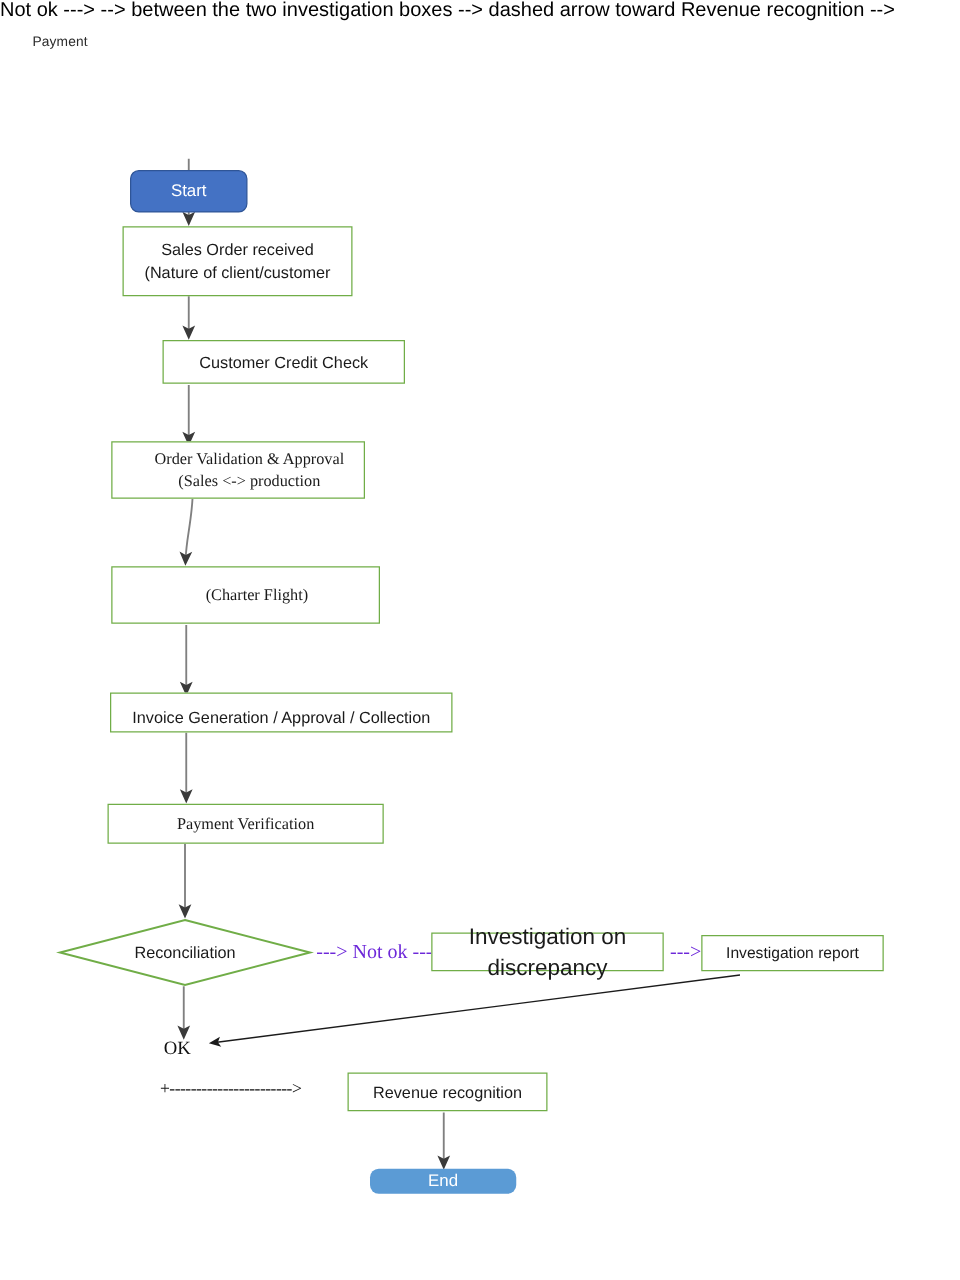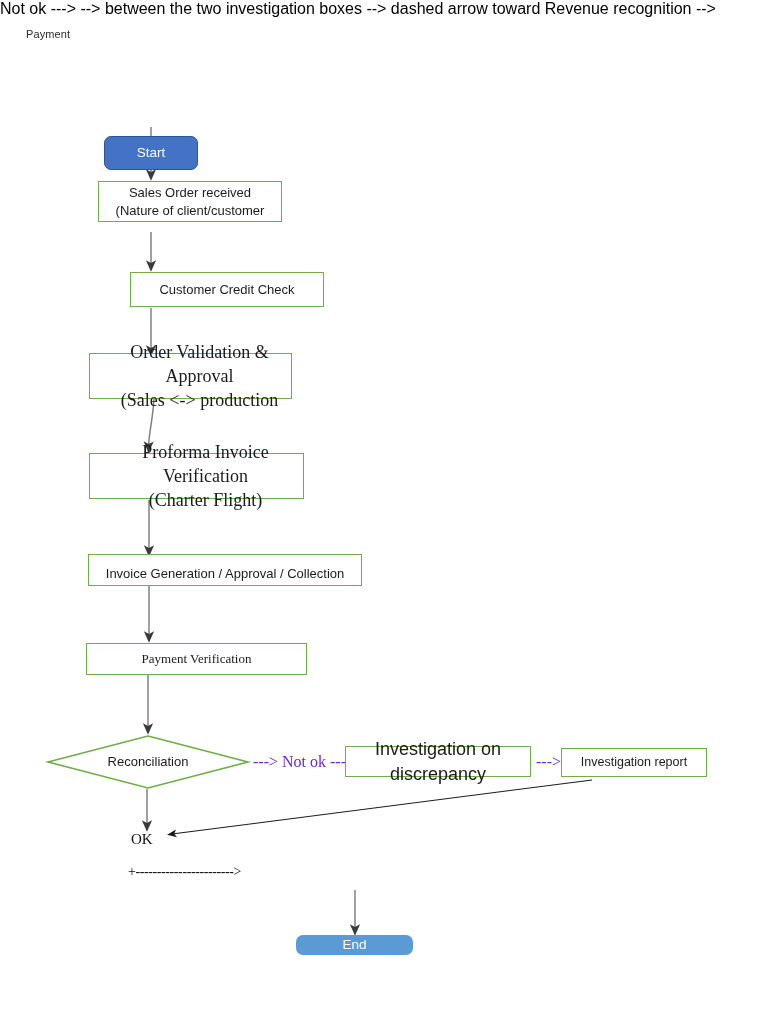--- a/index.html
+++ b/index.html
@@ -60,21 +60,21 @@
     display: flex;
     align-items: center;
     justify-content: center;
     text-align: center;
     color: #1a1a1a;
     font-size: 13px;
     line-height: 1.35;
     padding: 2px 6px;
   }
   .proc.sans { font-family: "Liberation Sans", sans-serif; }
-  .proc.serif { font-family: "Liberation Serif", serif; font-size: 18px; padding-left: 24px; }
+  .proc.serif { font-family: "Liberation Serif", serif; font-size: 13px; padding-left: 24px; }
   .proc .l2 { display: block; }
   
   .diamond-wrap {
     position: absolute;
   }
   .diamond-label {
     position: absolute;
     width: 100%;
     text-align: center;
     font-family: "Liberation Sans", sans-serif;
@@ -147,21 +147,21 @@
   </svg>
 
   
 
   
   <div class="term" style="left:104px; top:92px; width:94px; height:34px; background:#4472C4; border:1.5px solid #2F5597;margin-top:44px;">
     <span>Start</span>
   </div>
 
   
-  <div class="proc sans" style="left:98px; top:181px; width:184px; height:41px;">
+  <div class="proc sans" style="left:98px; top:181px; width:184px; height:56px;">
     <div>
       <span class="l2">Sales Order received</span>
       <span class="l2">(Nature of client/customer</span>
     </div>
   </div>
 
   
   <div class="proc sans" style="left:90px; top:272px; width:194px; height:35px;margin-left:40px;">
     <span>Customer Credit Check</span>
   </div>
@@ -170,21 +170,20 @@
   <div class="proc serif" style="left:89px; top:353px; width:203px; height:46px;">
     <div>
       <span class="l2">Order Validation &amp; Approval</span>
       <span class="l2">(Sales &lt;-&gt; production</span>
     </div>
   </div>
 
   
   <div class="proc serif" style="left:89px; top:453px; width:215px; height:46px;">
     <div>
-      <span class="l2">Proforma Invoice Verification</span>
       <span class="l2">(Charter Flight)</span>
     </div>
   </div>
 
   
   <div class="proc sans" style="left:88px; top:554px; width:274px; height:32px;align-items:flex-end;">
     <span>Invoice Generation / Approval / Collection</span>
   </div>
 
   
@@ -213,19 +212,22 @@
     <span>Investigation report</span>
   </div>
 
   
   <div class="ok-text" style="left:131px; top:831px;">OK</div>
 
    dashed arrow toward Revenue recognition --&gt;
   <div class="dashed-arrow-text" style="left:128px; top:864px;">+-----------------------&gt;</div>
 
   
+  <div class="proc sans" style="left:278px; top:858px; width:160px; height:31px;">
+    <span>Revenue recognition</span>
+  </div>
 
   
   <div class="term" style="left:296px; top:935px; width:117px; height:20px; background:#5B9BD5;">
     <span>End</span>
   </div>
 
 </div>
 
 </body></html>

